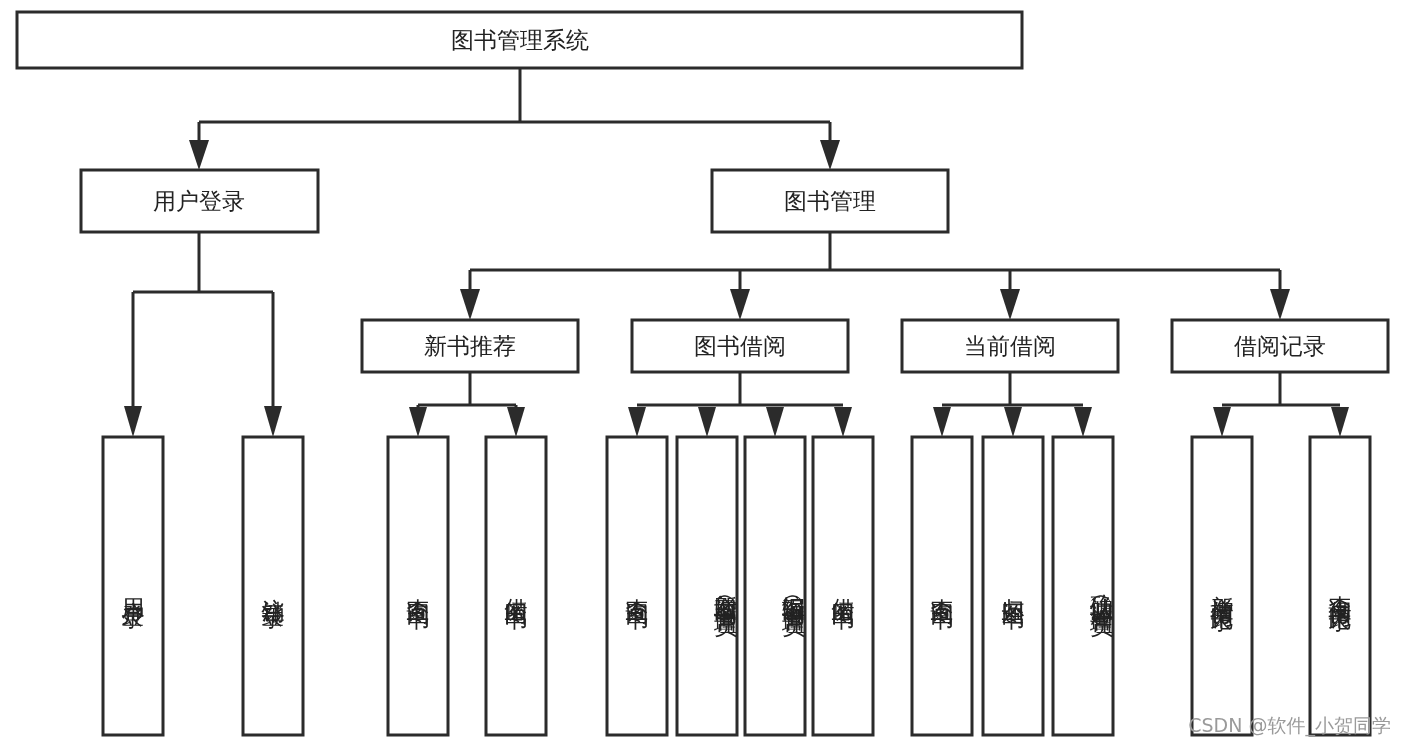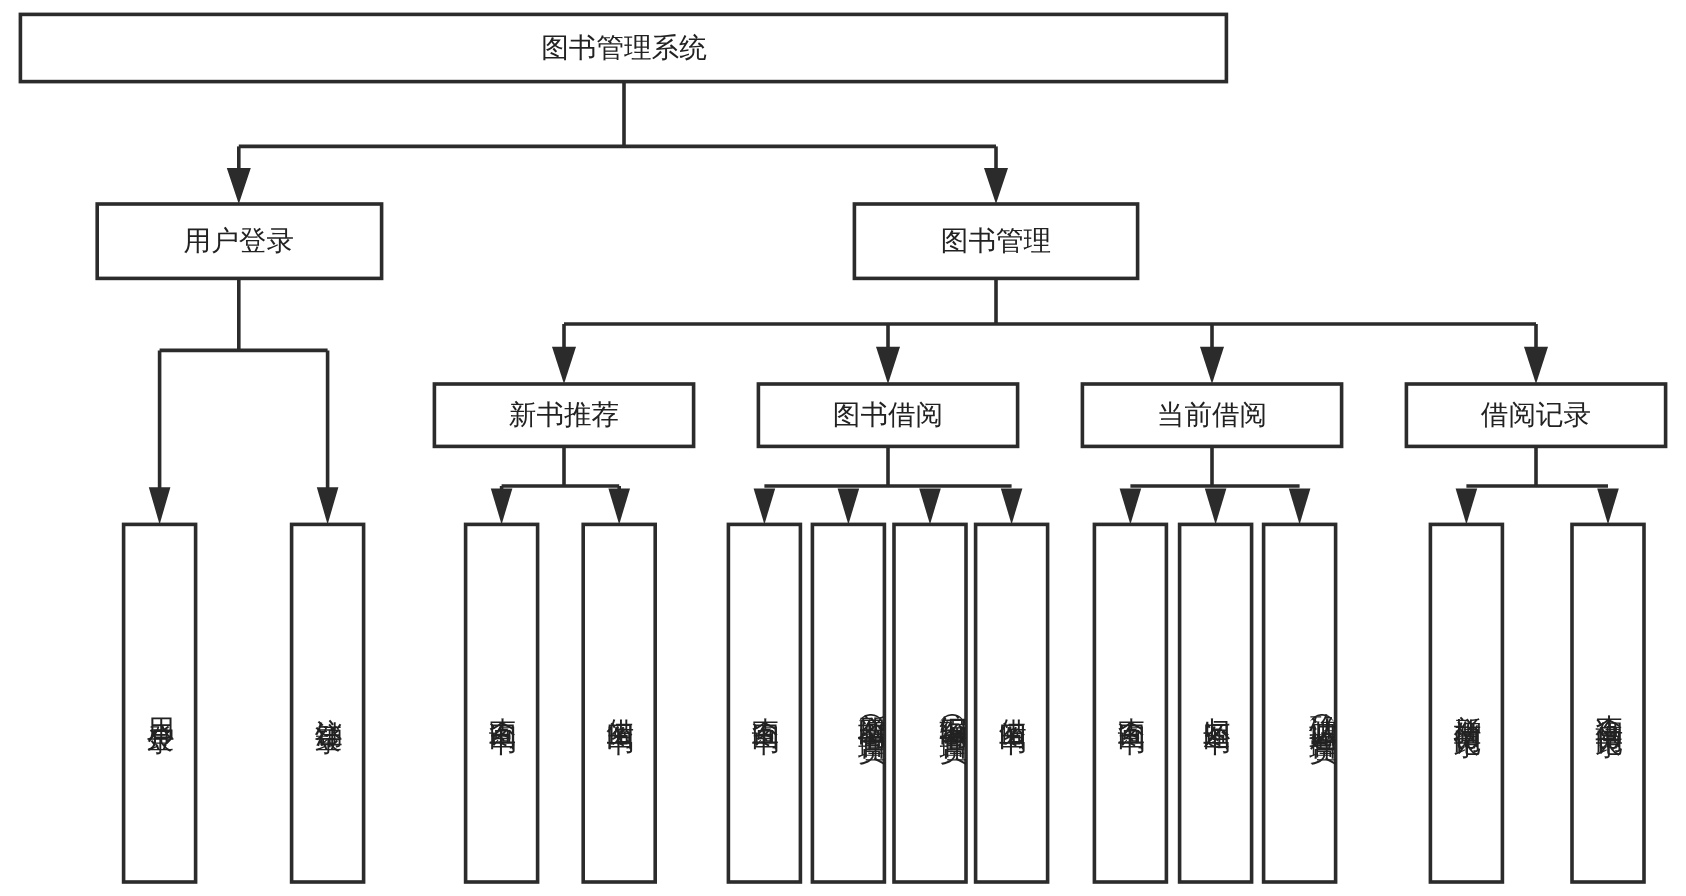--- a/index.html
+++ b/index.html
@@ -196,14 +196,15 @@
   <div class="node-label-v" style="left:607px; top:437px; width:60px; height:298px; display:flex; align-items:center; justify-content:center;">查询图书</div>
   <div class="node-label-v" style="left:677px; top:443px; width:60px; height:292px; display:flex; align-items:flex-start; justify-content:center;">新增图书（管理员）</div>
   <div class="node-label-v" style="left:745px; top:443px; width:60px; height:292px; display:flex; align-items:flex-start; justify-content:center;">编辑图书（管理员）</div>
   <div class="node-label-v" style="left:813px; top:437px; width:60px; height:298px; display:flex; align-items:center; justify-content:center;">借阅图书</div>
   <div class="node-label-v" style="left:912px; top:437px; width:60px; height:298px; display:flex; align-items:center; justify-content:center;">查询图书</div>
   <div class="node-label-v" style="left:983px; top:437px; width:60px; height:298px; display:flex; align-items:center; justify-content:center;">归还图书</div>
   <div class="node-label-v" style="left:1053px; top:443px; width:60px; height:292px; display:flex; align-items:flex-start; justify-content:center;">确认归还（管理员）</div>
   <div class="node-label-v" style="left:1192px; top:437px; width:60px; height:298px; display:flex; align-items:center; justify-content:center;">新增借阅记录</div>
   <div class="node-label-v" style="left:1310px; top:437px; width:60px; height:298px; display:flex; align-items:center; justify-content:center;">查询借阅记录</div>
 
+  <div class="watermark">CSDN @软件_小贺同学</div>
 
 </div>
 
 </body></html>

